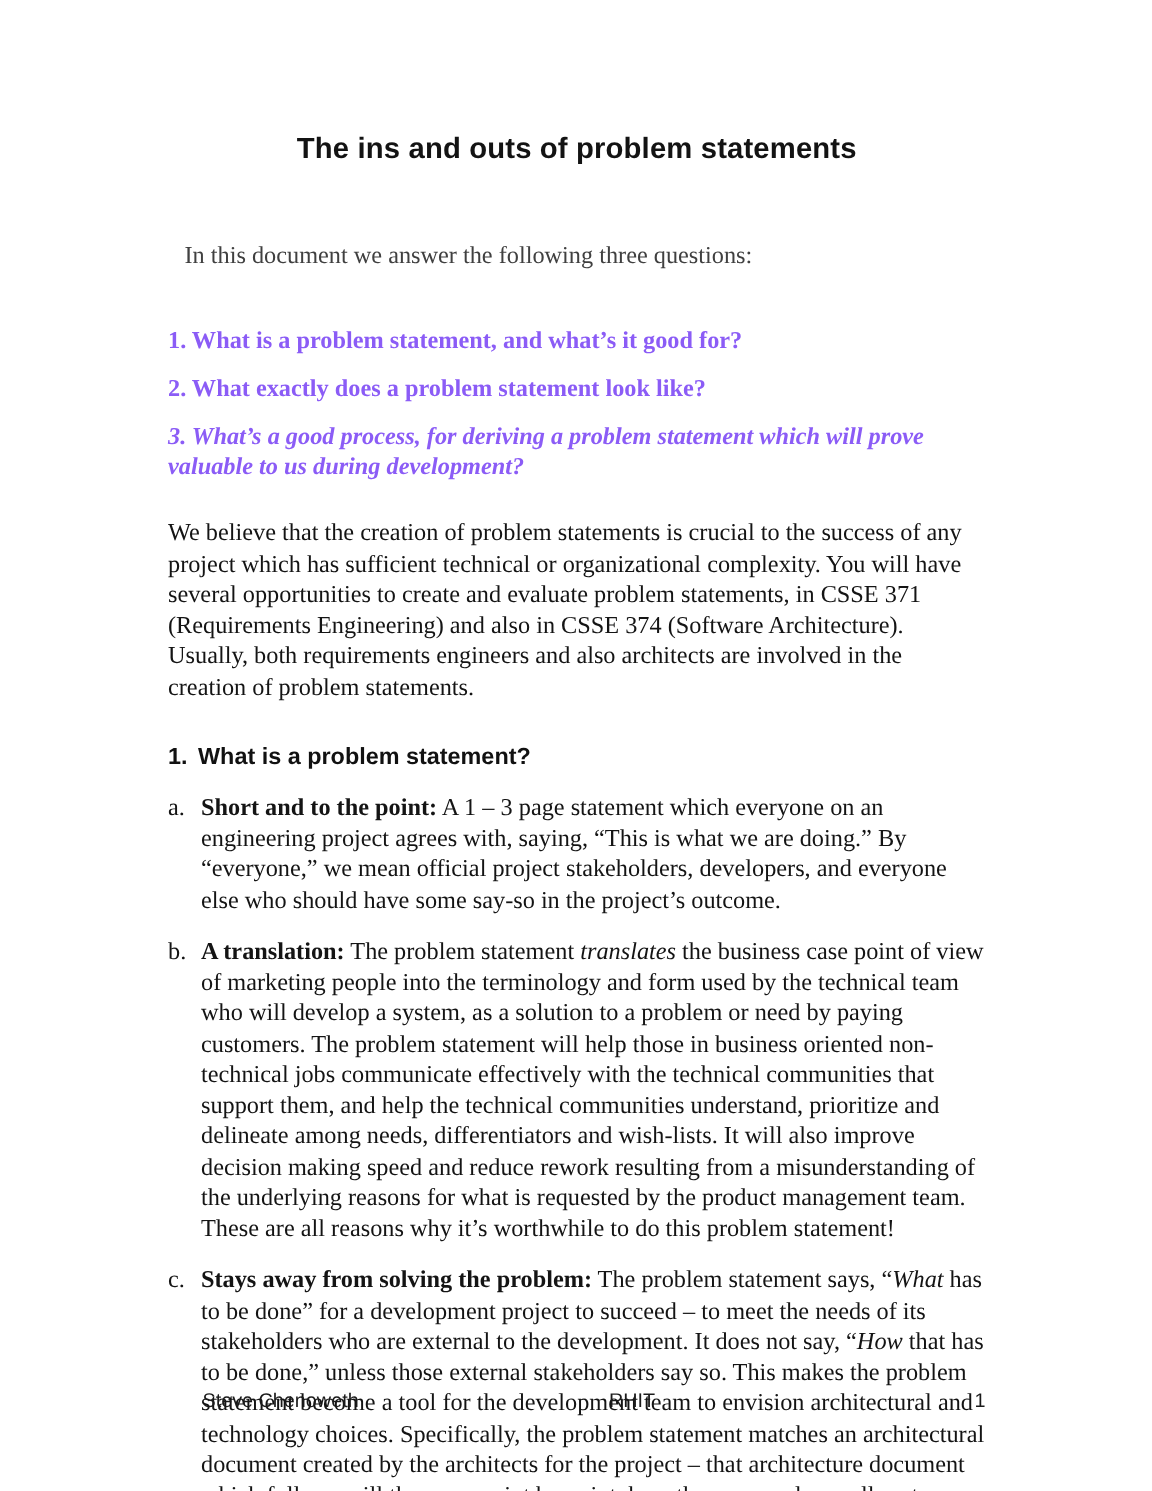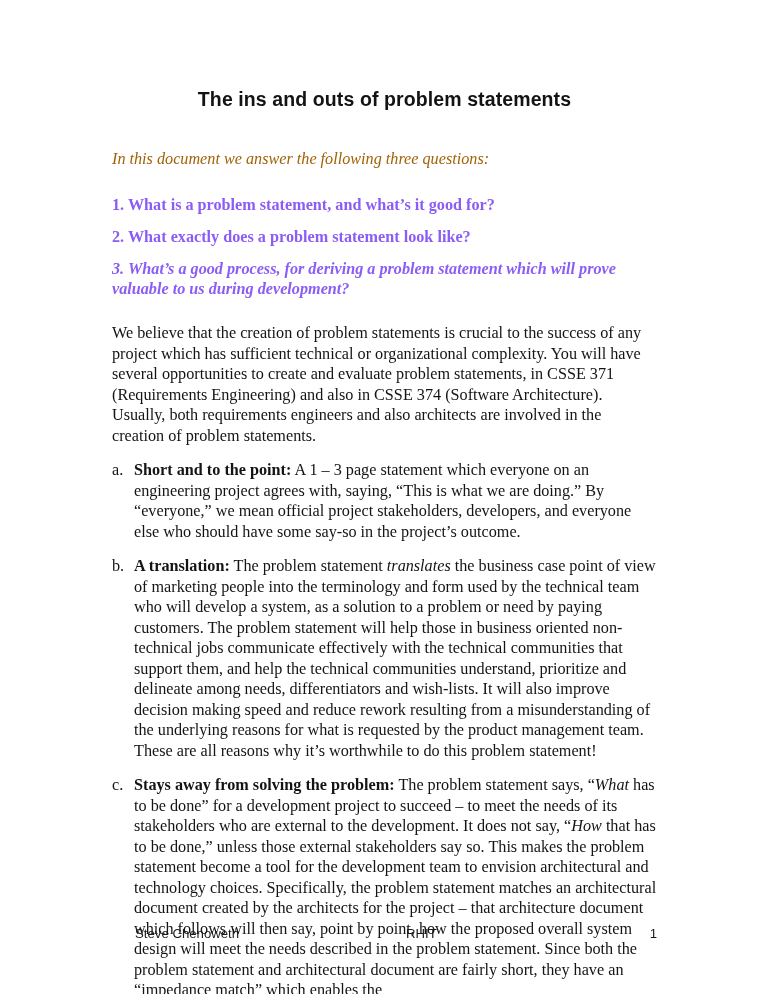--- a/index.html
+++ b/index.html
@@ -41,24 +41,23 @@
     letter-spacing: 0.1px;
     margin: 0;
     padding-top: 88px;
     color: #131313;
   }
 
   
   .intro-line {
     font-size: 16.2px;
     line-height: 20px;
-    margin: 0;
+    margin: 11px;
     padding-top: 38px;
-    color: #a16207;
-    font-style: italic;
+    color: #404040;
   }
 
   
   .questions {
     margin: 0;
     padding-top: 26px;
   }
   .question {
     font-size: 16.2px;
     line-height: 20px;
@@ -167,20 +166,23 @@
         <span>What exactly does a problem statement look like?</span>
       </p>
       <p class="question">
         <span class="q-num">3.</span>
         <span>What’s a good process, for deriving a problem statement which will prove valuable to us during development?</span>
       </p>
     </div>
 
     <p class="body-para">We believe that the creation of problem statements is crucial to the success of any project which has sufficient technical or organizational complexity.  You will have several opportunities to create and evaluate problem statements, in CSSE 371 (Requirements Engineering) and also in CSSE 374 (Software Architecture).  Usually, both requirements engineers and also architects are involved in the creation of problem statements.</p>
 
+    <h2 class="section-heading">
+      <span class="sh-num">1.</span><span>What is a problem statement?</span>
+    </h2>
 
     <div class="list-item">
       <span class="list-marker">a.</span>
       <span class="lead-in">Short and to the point:</span><span> A 1 – 3 page statement which everyone on an engineering project agrees with, saying, “This is what we are doing.”  By “everyone,” we mean official project stakeholders, developers, and everyone else who should have some say-so in the project’s outcome.</span>
     </div>
 
     <div class="list-item">
       <span class="list-marker">b.</span>
       <span class="lead-in">A translation:</span><span>  The problem statement </span><span class="it">translates</span><span> the business case point of view of marketing people into the terminology and form used by the technical team who will develop a system, as a solution to a problem or need by paying customers.  The problem statement will help those in business oriented non-technical jobs communicate effectively with the technical communities that support them, and help the technical communities understand, prioritize and delineate among needs, differentiators and wish-lists.  It will also improve decision making speed and reduce rework resulting from a misunderstanding of the underlying reasons for what is requested by the product management team.  These are all reasons why it’s worthwhile to do this problem statement!</span>
     </div>

